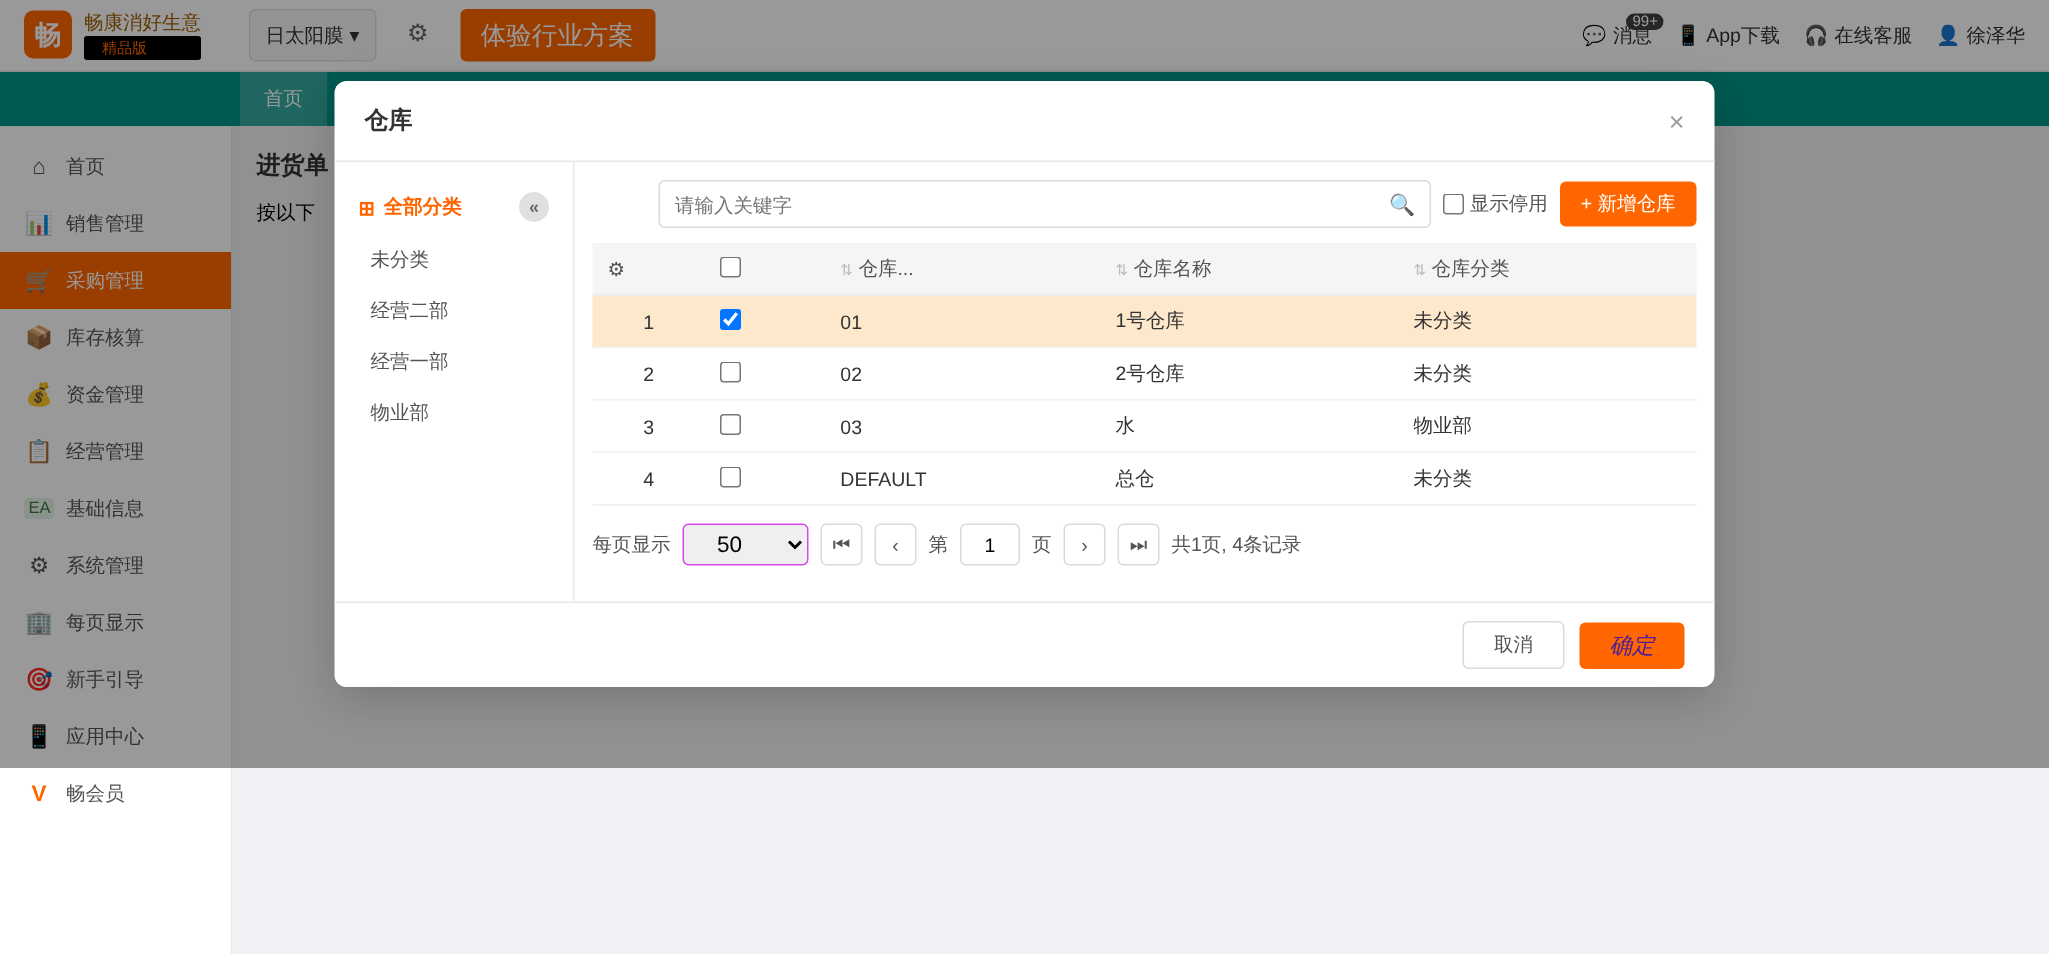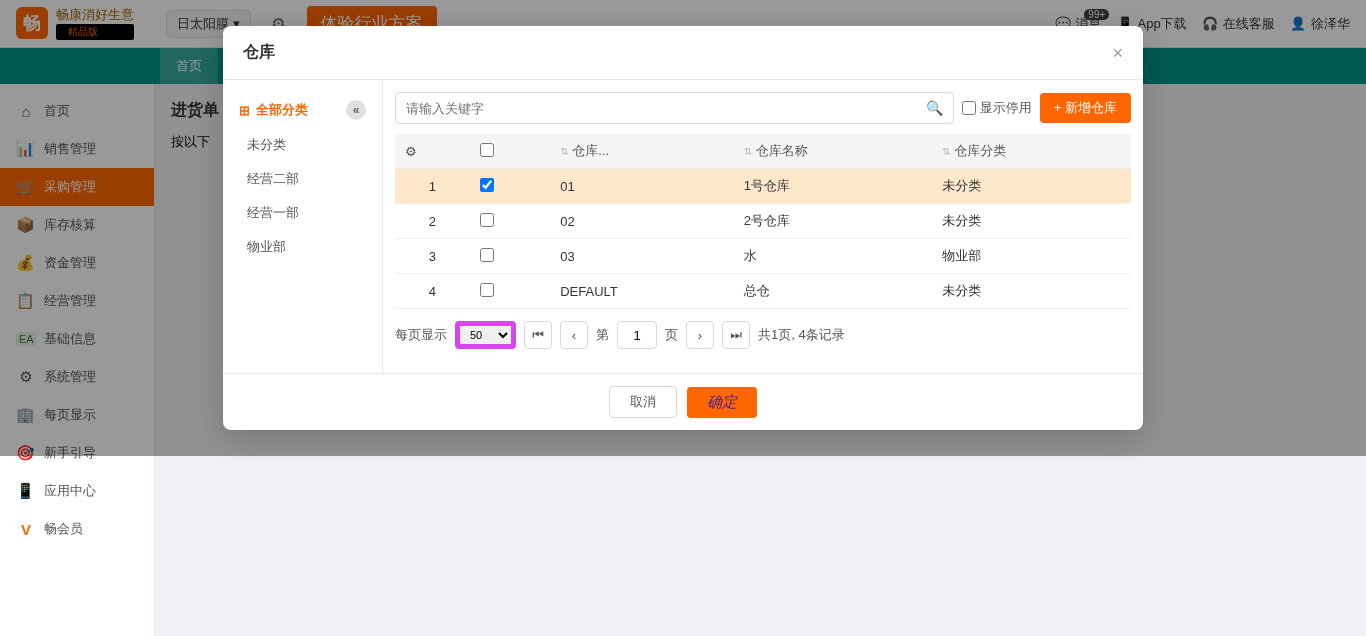--- a/index.html
+++ b/index.html
@@ -25,21 +25,21 @@
       width: 32px; height: 32px;
       background: #ff6600;
       border-radius: 6px;
       display: flex; align-items: center; justify-content: center;
       color: #fff; font-size: 18px; font-weight: bold;
       margin-right: 8px;
     }
     .logo-text { font-size: 13px; color: #a16207; line-height: 1.3; }
     .logo-sub { font-size: 10px; color: #ff6600; background: #000000; padding: 1px 12px; border-radius: 2px; }
     .header-middle {
-      display: flex; align-items: center; flex: 1; gap: 12px;
+      display: flex; flex: 1; gap: 12px;
     }
     .store-selector {
       display: flex; align-items: center; gap: 4px;
       background: #f5f5f5; border: 1px solid #e0e0e0; border-radius: 4px;
       padding: 4px 10px; cursor: pointer; font-size: 13px; color: #333;
     }
     .gear-btn {
       width: 32px; height: 32px; display: flex; align-items: center; justify-content: center;
       cursor: pointer; color: #666; font-size: 16px;
     }
@@ -93,21 +93,21 @@
     .content {
       flex: 1; padding: 16px; overflow: hidden; position: relative;
     }
     .page-title { font-size: 16px; font-weight: bold; color: #333; margin-bottom: 12px; }
     .filter-bar {
       display: flex; align-items: center; gap: 8px; margin-bottom: 12px;
     }
 
     
     .overlay {
-      position: fixed; top: 0; left: 0; width: 1366px; height: 456px;
+      position: fixed; top: 0; left: 0; width: 1366px; height: 512px;
       background: rgba(0,0,0,0.4); z-index: 100;
       display: flex; align-items: center; justify-content: center;
     }
 
     
     .modal {
       background: #fff;
       border-radius: 8px;
       width: 920px;
       max-height: 580px;
@@ -153,21 +153,21 @@
       flex: 1; display: flex; flex-direction: column; padding: 12px;
     }
     .table-toolbar {
       display: flex; align-items: center; gap: 8px; margin-bottom: 10px;
     }
     .search-input {
       flex: 1; height: 32px; border: 1px solid #d9d9d9; border-radius: 4px;
       padding: 0 32px 0 10px; font-size: 13px; outline: none;
     }
     .search-icon-wrap {
-      position: relative; flex: 1; display: flex; align-items: center;
+      position: relative; flex: 1; display: flex; align-items: center; margin-left: 44px;
     }
     .search-icon {
       position: absolute; right: 10px; color: #999; font-size: 14px;
     }
     .show-disabled { display: flex; align-items: center; gap: 4px; font-size: 13px; color: #555; }
     .add-btn {
       background: #ff6600; color: #fff; border: none; border-radius: 4px;
       padding: 6px 14px; cursor: pointer; font-size: 13px; white-space: nowrap;
     }
 
@@ -193,27 +193,27 @@
     .page-btn {
       width: 28px; height: 28px; border: 1px solid #d9d9d9; border-radius: 4px;
       display: flex; align-items: center; justify-content: center;
       cursor: pointer; color: #555; background: #fff;
     }
     .page-input {
       width: 40px; height: 28px; border: 1px solid #d9d9d9; border-radius: 4px;
       text-align: center; font-size: 13px; outline: none;
     }
     .per-page-select {
-      height: 28px; border: 5px solid #d946ef; border-radius: 4px;
-      padding: 0 6px; font-size: 11px; outline: none;
+      height: 28px; border: 1px solid #d946ef; border-radius: 4px;
+      padding: 0 18px; font-size: 15px; outline: none;
     }
 
     
     .modal-footer {
-      display: flex; align-items: center; justify-content: center;
+      display: flex; align-items: center; justify-content: flex-end;
       gap: 10px; padding: 12px 20px; border-top: 1px solid #e8e8e8;
     }
     .cancel-btn {
       background: #fff; color: #555; border: 1px solid #d9d9d9; border-radius: 4px;
       padding: 6px 20px; cursor: pointer; font-size: 13px;
     }
     .confirm-btn {
       background: #ff6600; color: #4c1d95; border: none; border-radius: 4px;
       padding: 6px 20px; cursor: pointer; font-size: 15px; font-style: italic;
     }

